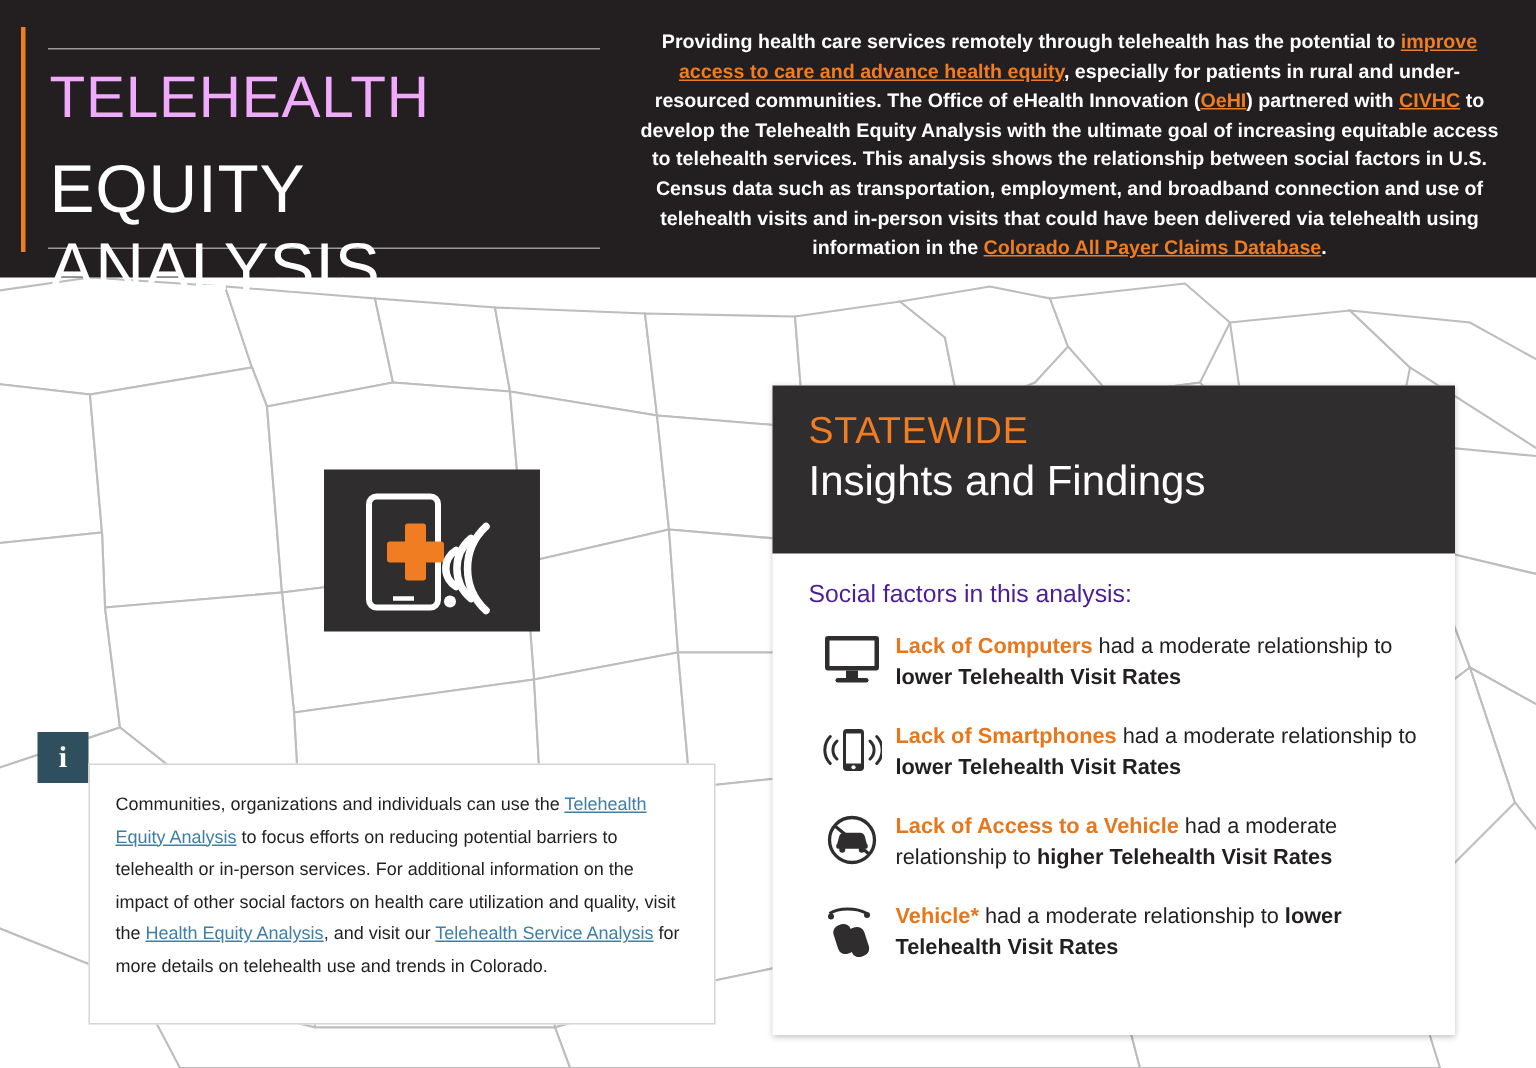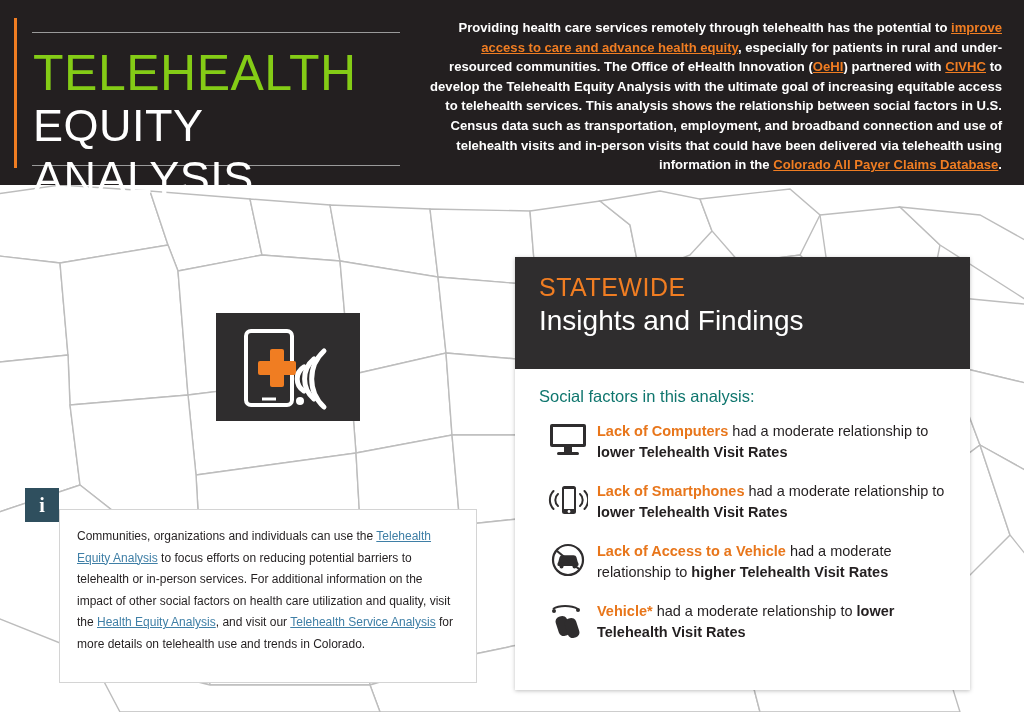--- a/index.html
+++ b/index.html
@@ -41,42 +41,42 @@
   }
   .hl-rule-bot {
     position: absolute;
     left: 15px; top: 147px;
     width: 368px; height: 1px;
     background: #9a9a9a;
   }
   .title-1 {
     position: absolute;
     left: 16px; top: 26px;
-    font-size: 50px;
+    font-size: 39px;
     letter-spacing: 0.5px;
-    color: #84cc16;
+    color: #f0abfc;
     font-weight: 400;
   }
   .title-2 {
     position: absolute;
     left: 16px; top: 82px;
     font-size: 45px;
     letter-spacing: 0.5px;
     color: #ffffff;
     font-weight: 400;
   }
   .header-right {
     position: absolute;
     left: 424px; top: 18px;
     width: 578px;
     color: #ffffff;
     font-size: 13.1px;
     font-weight: bold;
     line-height: 19.6px;
-    text-align: right;
+    text-align: center;
   }
   .header-right a {
     color: #f07d22;
     text-decoration: underline;
   }
 
   
   .map-area {
     position: absolute;
     left: 0; top: 185px;
@@ -120,21 +120,21 @@
     color: #ffffff;
     font-size: 28px;
     margin-top: 3px;
   }
   .panel-body {
     padding: 18px 22px 10px 24px;
     box-sizing: border-box;
   }
   .panel-sub {
     font-size: 16.5px;
-    color: #0f766e;
+    color: #4c1d95;
     margin-bottom: 14px;
   }
   .factor {
     display: flex;
     align-items: flex-start;
     margin-bottom: 17px;
     justify-content: flex-end;
   }
   .factor-icon {
     width: 58px;

